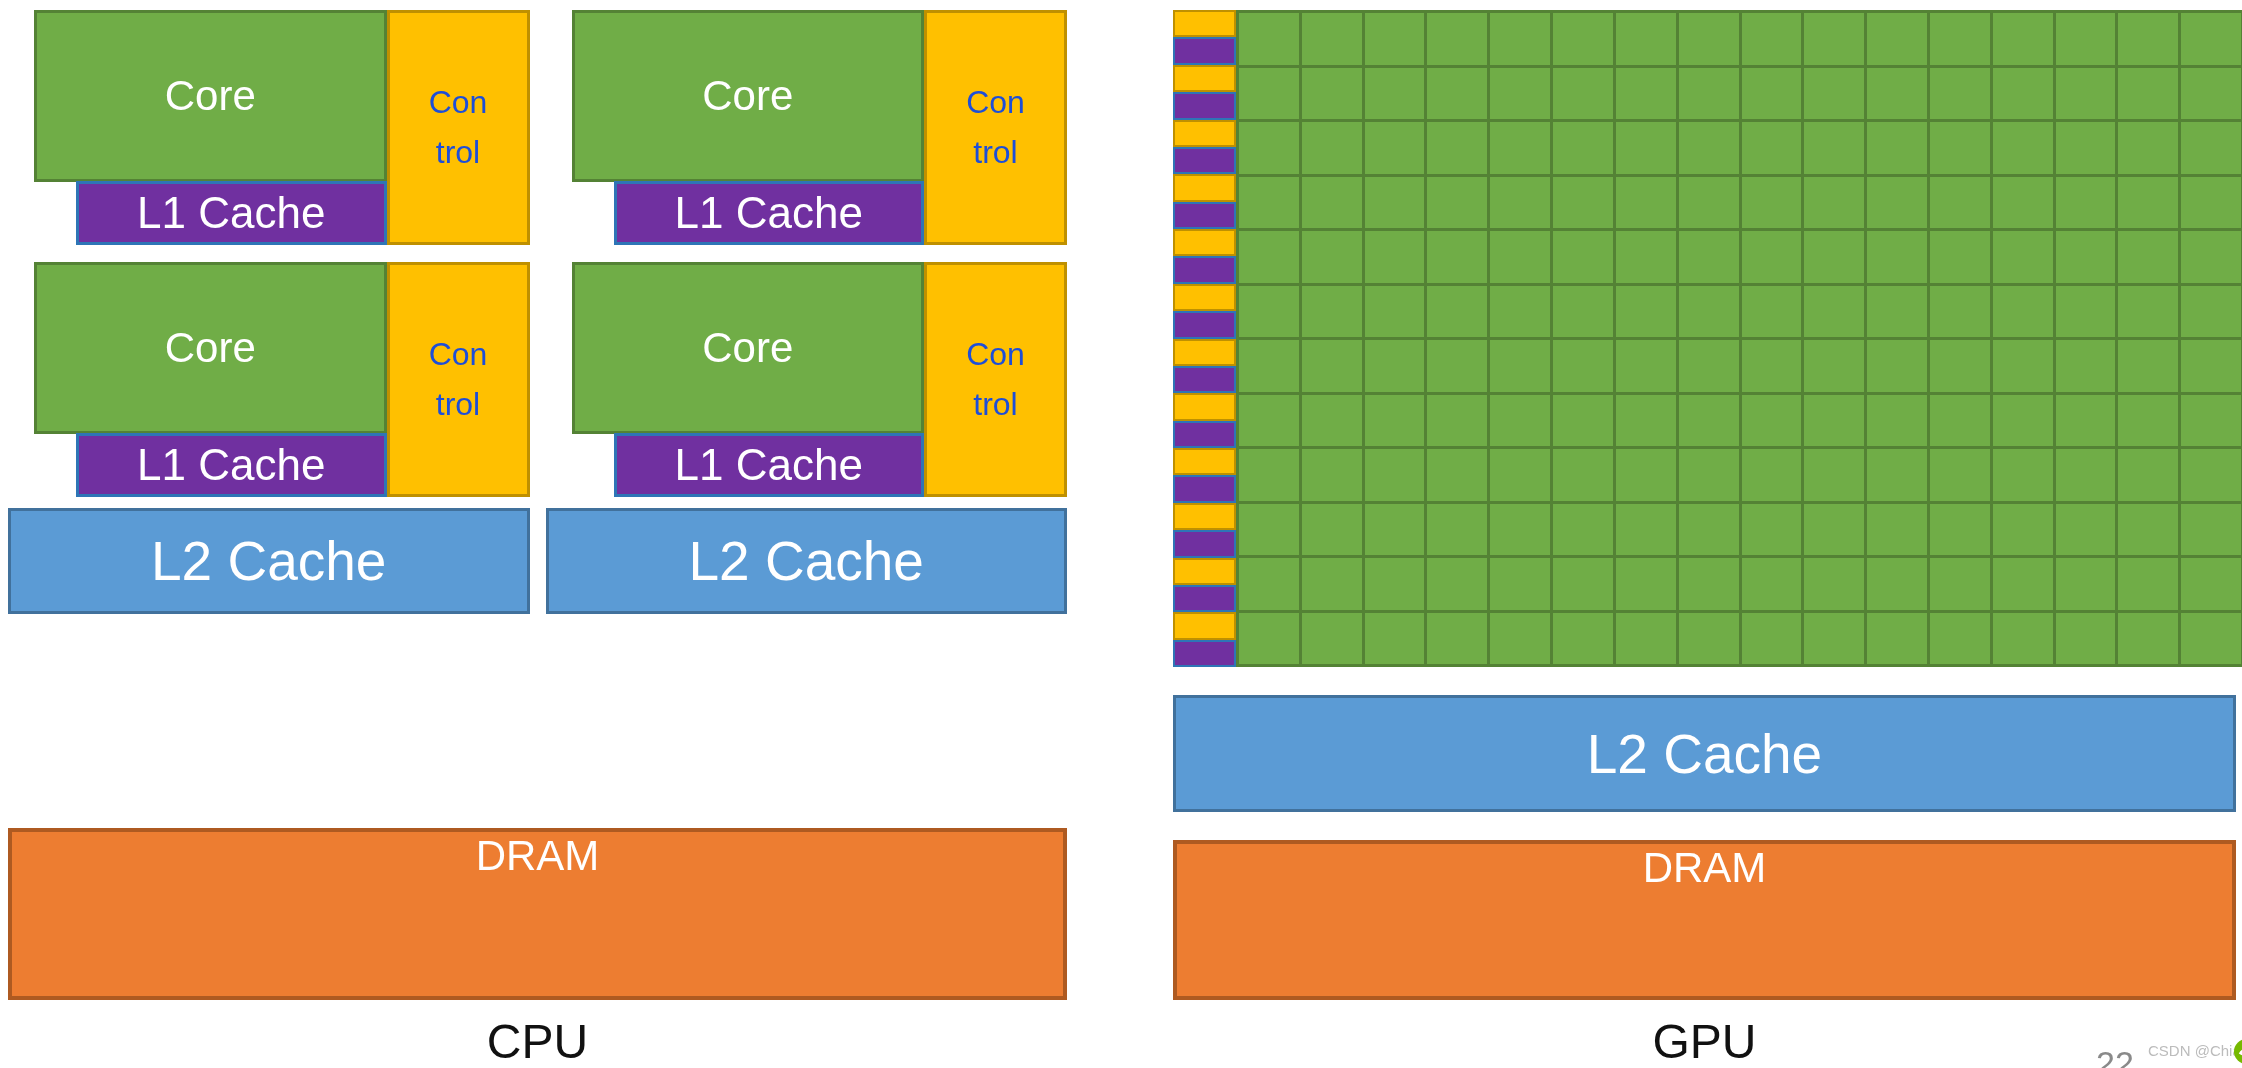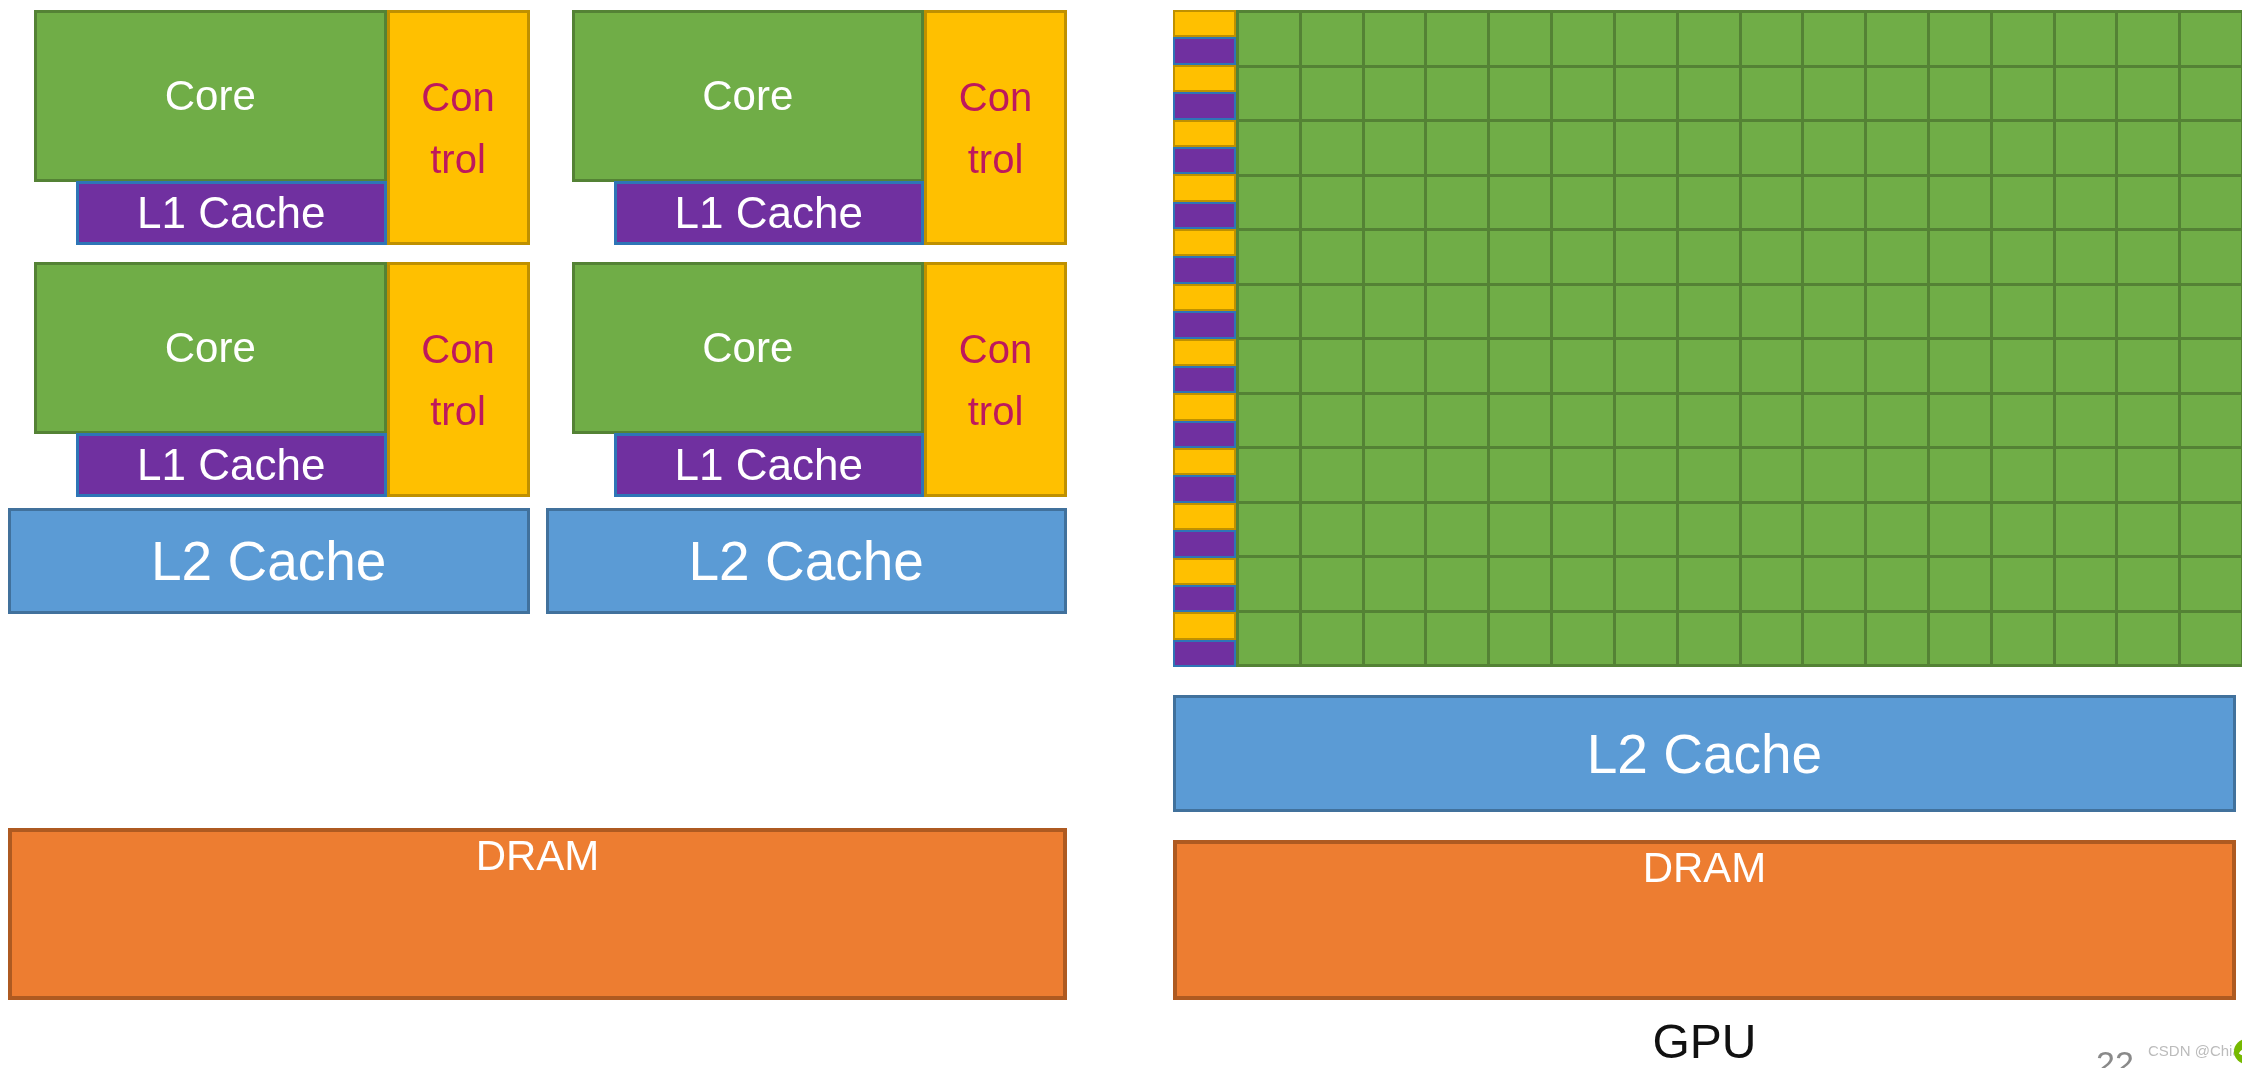--- a/index.html
+++ b/index.html
@@ -25,21 +25,21 @@
     color:#fff; font-size:42px;
   }
   .l1-bar {
     height:64px; background:var(--l1-purple); border:3px solid var(--l1-purple-border);
     display:flex; align-items:center; justify-content:center;
     color:#fff; font-size:44px; margin-top:-1px;margin-left:42px;
   }
   .control-col {
     width:143px; background:var(--control-yellow); border:3px solid var(--control-yellow-border);
     display:flex; flex-direction:column; align-items:center; justify-content:center;
-    color:#be185d; font-size:40px; line-height:1.55; text-align:center;
+    color:#1d4ed8; font-size:32px; line-height:1.55; text-align:center;
   }
 
   .cpu-l2-row {
     position:absolute; left:8px; top:508px; width:1059px; height:106px;
     display:grid; grid-template-columns:1fr 1fr; column-gap:16px;
   }
   .blue-block {
     background:var(--cache-blue); border:3px solid var(--cache-blue-border);
     display:flex; align-items:center; justify-content:center;
     color:#fff; font-size:55px;
@@ -163,20 +163,21 @@
     <div class="blue-block">
       <span>L2 Cache</span>
     </div>
   </div>
 
 
   <div class="dram-block cpu-dram">
     <span>DRAM</span>
   </div>
 
+  <div class="chip-label cpu-label">CPU</div>
 
   <div class="gpu-stripe-col">
       <div class="stripe yellow"></div>
       <div class="stripe purple"></div>
       <div class="stripe yellow"></div>
       <div class="stripe purple"></div>
       <div class="stripe yellow"></div>
       <div class="stripe purple"></div>
       <div class="stripe yellow"></div>
       <div class="stripe purple"></div>

